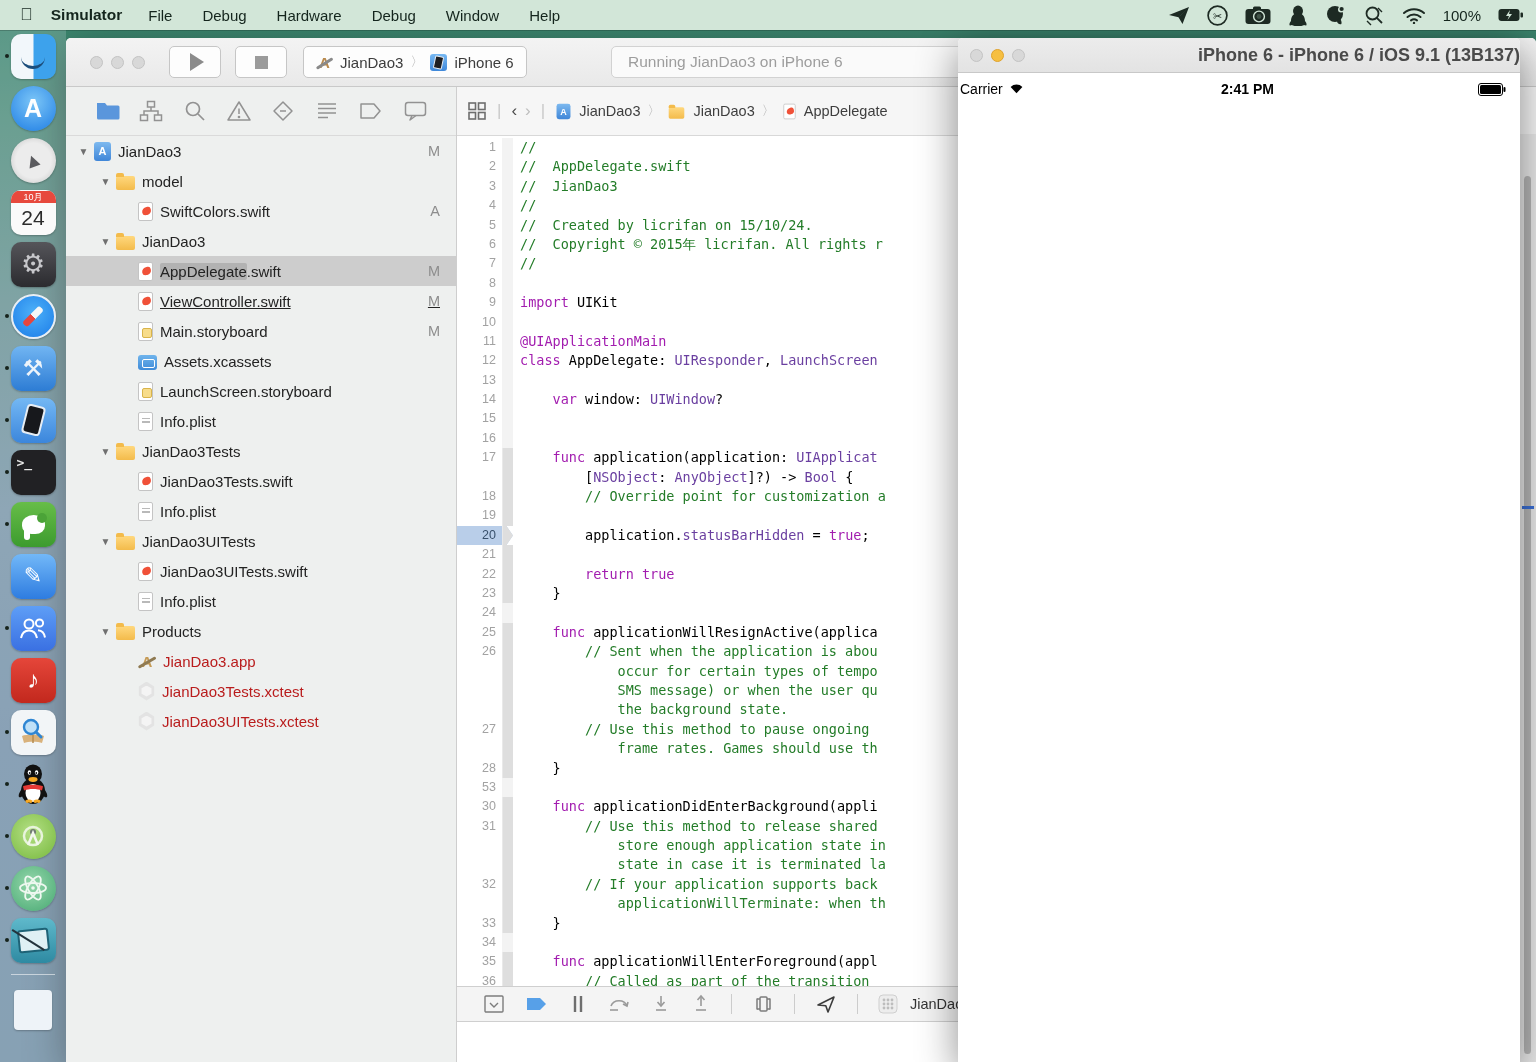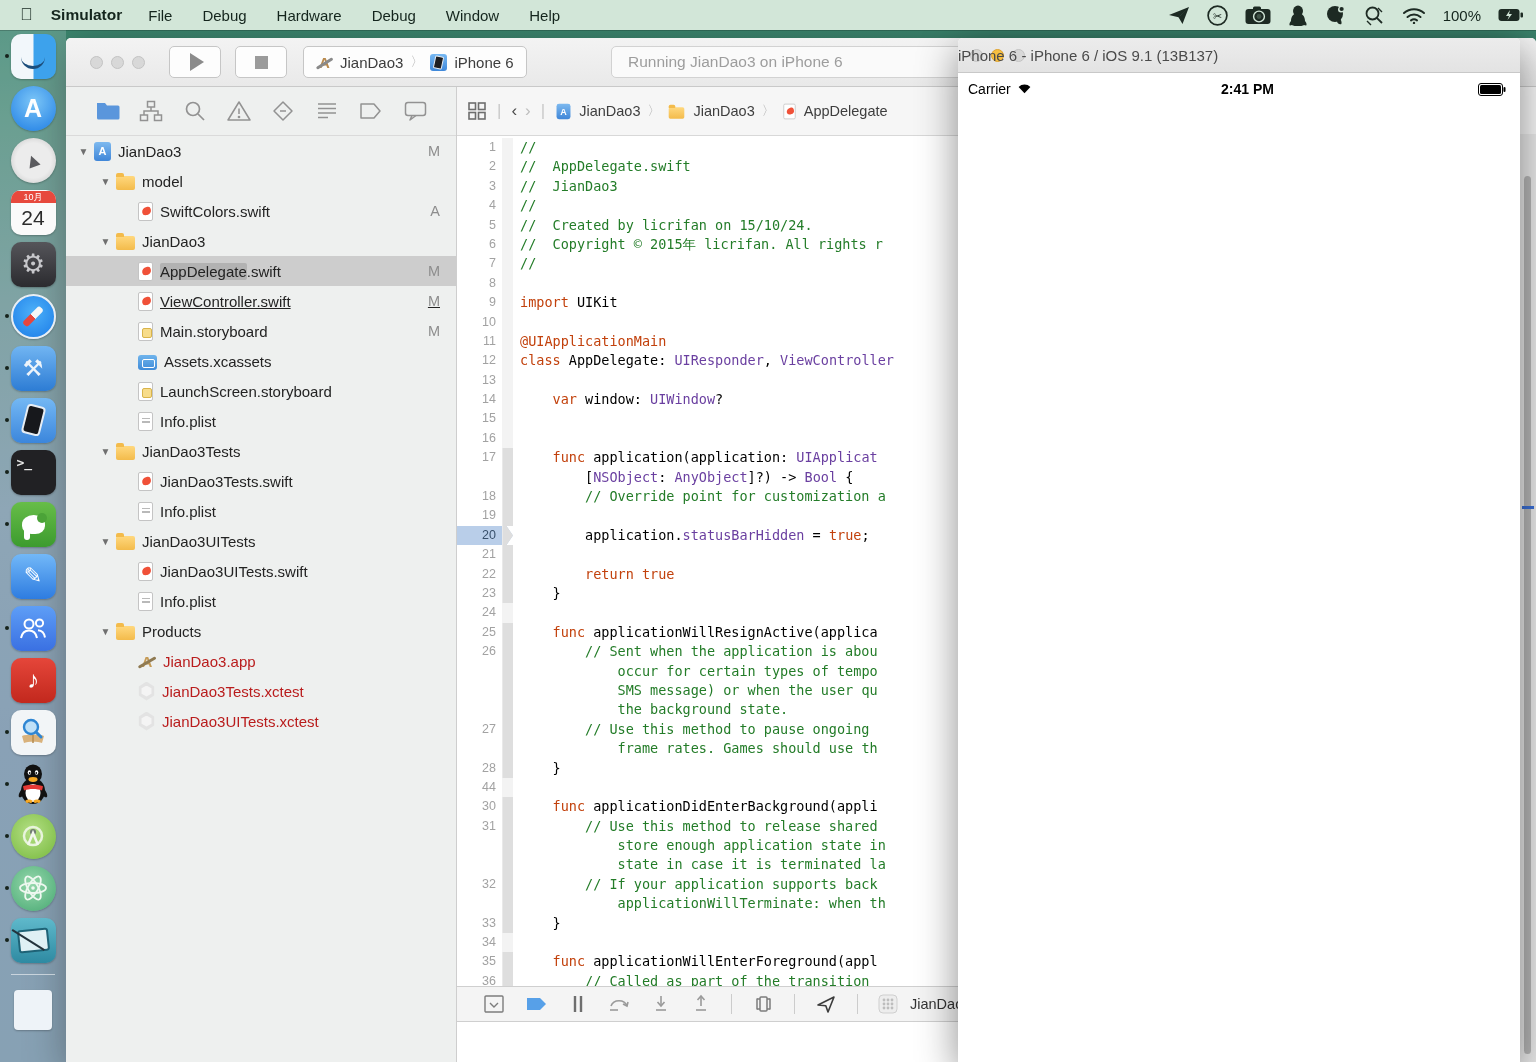--- a/index.html
+++ b/index.html
@@ -117,39 +117,39 @@
   .jb-mini{transform:scale(.82);transform-origin:center;}
   .codewrap{flex:1;min-height:0;overflow:hidden;padding-top:2px;}
   .crow{display:flex;line-height:19.4px;height:19.4px;font-family:"DejaVu Sans Mono","Liberation Mono",monospace;font-size:13.5px;}
   .gut{flex:0 0 56px;display:flex;}
   .lnum{flex:1;text-align:right;color:#a2a2a2;font-family:"Liberation Sans",sans-serif;font-size:12.5px;padding-right:6px;}
   .foldbar{flex:0 0 11px;background:#f3f3f3;}
   .crow.fold-on .foldbar{background:#dedede;border-left:1px solid #e9e9e9;box-sizing:border-box;}
   .crow.marked .gut{background:#b9cee9;clip-path:polygon(0 0,88% 0,100% 50%,88% 100%,0 100%);}
   .crow.marked .lnum{color:#38506b;}
   .codeln{white-space:pre;padding-left:7px;}
-  .s-p{color:#000;} .s-k{color:#c2410c;} .s-y{color:#6a3fa0;} .s-c{color:#237c28;}
+  .s-p{color:#000;} .s-k{color:#a21caf;} .s-y{color:#6a3fa0;} .s-c{color:#237c28;}
   
   .debugbar{height:34px;flex:0 0 34px;border-top:1px solid #cfcfcf;border-bottom:1px solid #cfcfcf;background:#f4f4f4;
     display:flex;align-items:center;gap:20px;padding-left:26px;color:#333;font-size:14.5px;}
   .db-sep{width:1px;height:20px;background:#cccccc;}
   .db-ic{display:flex;align-items:center;justify-content:center;}
   .debugarea{height:40px;flex:0 0 40px;background:#fff;}
   .edge-scroll{position:absolute;right:0;top:96px;bottom:0;width:16px;background:#e9e9e9;border-left:1px solid #cccccc;z-index:12;}
   .edge-scroll .thumb{position:absolute;left:4px;top:42px;bottom:8px;width:7px;background:#b5b5b5;border-radius:4px;}
   .edge-scroll .blue-mark{position:absolute;left:2px;top:372px;width:12px;height:3px;background:#3b6fd4;}
   
   #simwin{left:958px;top:38px;width:562px;height:1024px;background:#fff;z-index:40;display:flex;flex-direction:column;}
   .sim-titlebar{height:34px;flex:0 0 34px;background:linear-gradient(#ececec,#e3e3e3);border-bottom:1px solid #c8c8c8;border-radius:5px 5px 0 0;
     display:flex;align-items:center;position:relative;}
   .sim-titlebar .lights{margin-left:12px;}
-  .sim-title{position:absolute;left:0;right:0;text-align:left;color:#4a4a4a;font-size:15px;font-weight:400;}
+  .sim-title{position:absolute;left:0;right:0;text-align:right;color:#4a4a4a;font-size:18px;font-weight:700;}
   .sim-screen{flex:1;background:#fff;position:relative;}
   .ios-statusbar{position:absolute;left:0;top:6px;right:0;height:20px;display:flex;align-items:center;color:#000;font-size:14px;}
-  .ios-left{display:flex;align-items:center;gap:5px;margin-left:10px;text-align:right;}
+  .ios-left{display:flex;align-items:center;gap:5px;margin-left:2px;text-align:right;}
   .ios-time{position:absolute;left:17px;right:0;text-align:center;font-weight:bold;}
   .ios-batt{margin-left:auto;margin-right:14px;display:flex;align-items:center;z-index:2;}
 </style>
 </head>
 <body>
 
 <div class="menubar">
   <div class="mb-left">
     <span class="apple"></span>
     <span class="mb-app">Simulator</span>
@@ -647,21 +647,21 @@
               <span class="lnum">11</span>
               <span class="foldbar"></span>
             </span>
             <span class="codeln"><span class="s-k">@UIApplicationMain</span></span>
           </div>
           <div class="crow">
             <span class="gut">
               <span class="lnum">12</span>
               <span class="foldbar"></span>
             </span>
-            <span class="codeln"><span class="s-k">class</span><span class="s-p"> AppDelegate: </span><span class="s-y">UIResponder</span><span class="s-p">, </span><span class="s-y">ViewController</span></span>
+            <span class="codeln"><span class="s-k">class</span><span class="s-p"> AppDelegate: </span><span class="s-y">UIResponder</span><span class="s-p">, </span><span class="s-y">LaunchScreen</span></span>
           </div>
           <div class="crow">
             <span class="gut">
               <span class="lnum">13</span>
               <span class="foldbar"></span>
             </span>
             <span class="codeln"></span>
           </div>
           <div class="crow">
             <span class="gut">
@@ -798,21 +798,21 @@
           </div>
           <div class="crow fold-on">
             <span class="gut">
               <span class="lnum">28</span>
               <span class="foldbar"></span>
             </span>
             <span class="codeln"><span class="s-p">    }</span></span>
           </div>
           <div class="crow">
             <span class="gut">
-              <span class="lnum">44</span>
+              <span class="lnum">53</span>
               <span class="foldbar"></span>
             </span>
             <span class="codeln"></span>
           </div>
           <div class="crow fold-on">
             <span class="gut">
               <span class="lnum">30</span>
               <span class="foldbar"></span>
             </span>
             <span class="codeln"><span class="s-p">    </span><span class="s-k">func</span><span class="s-p"> applicationDidEnterBackground(appli</span></span>

